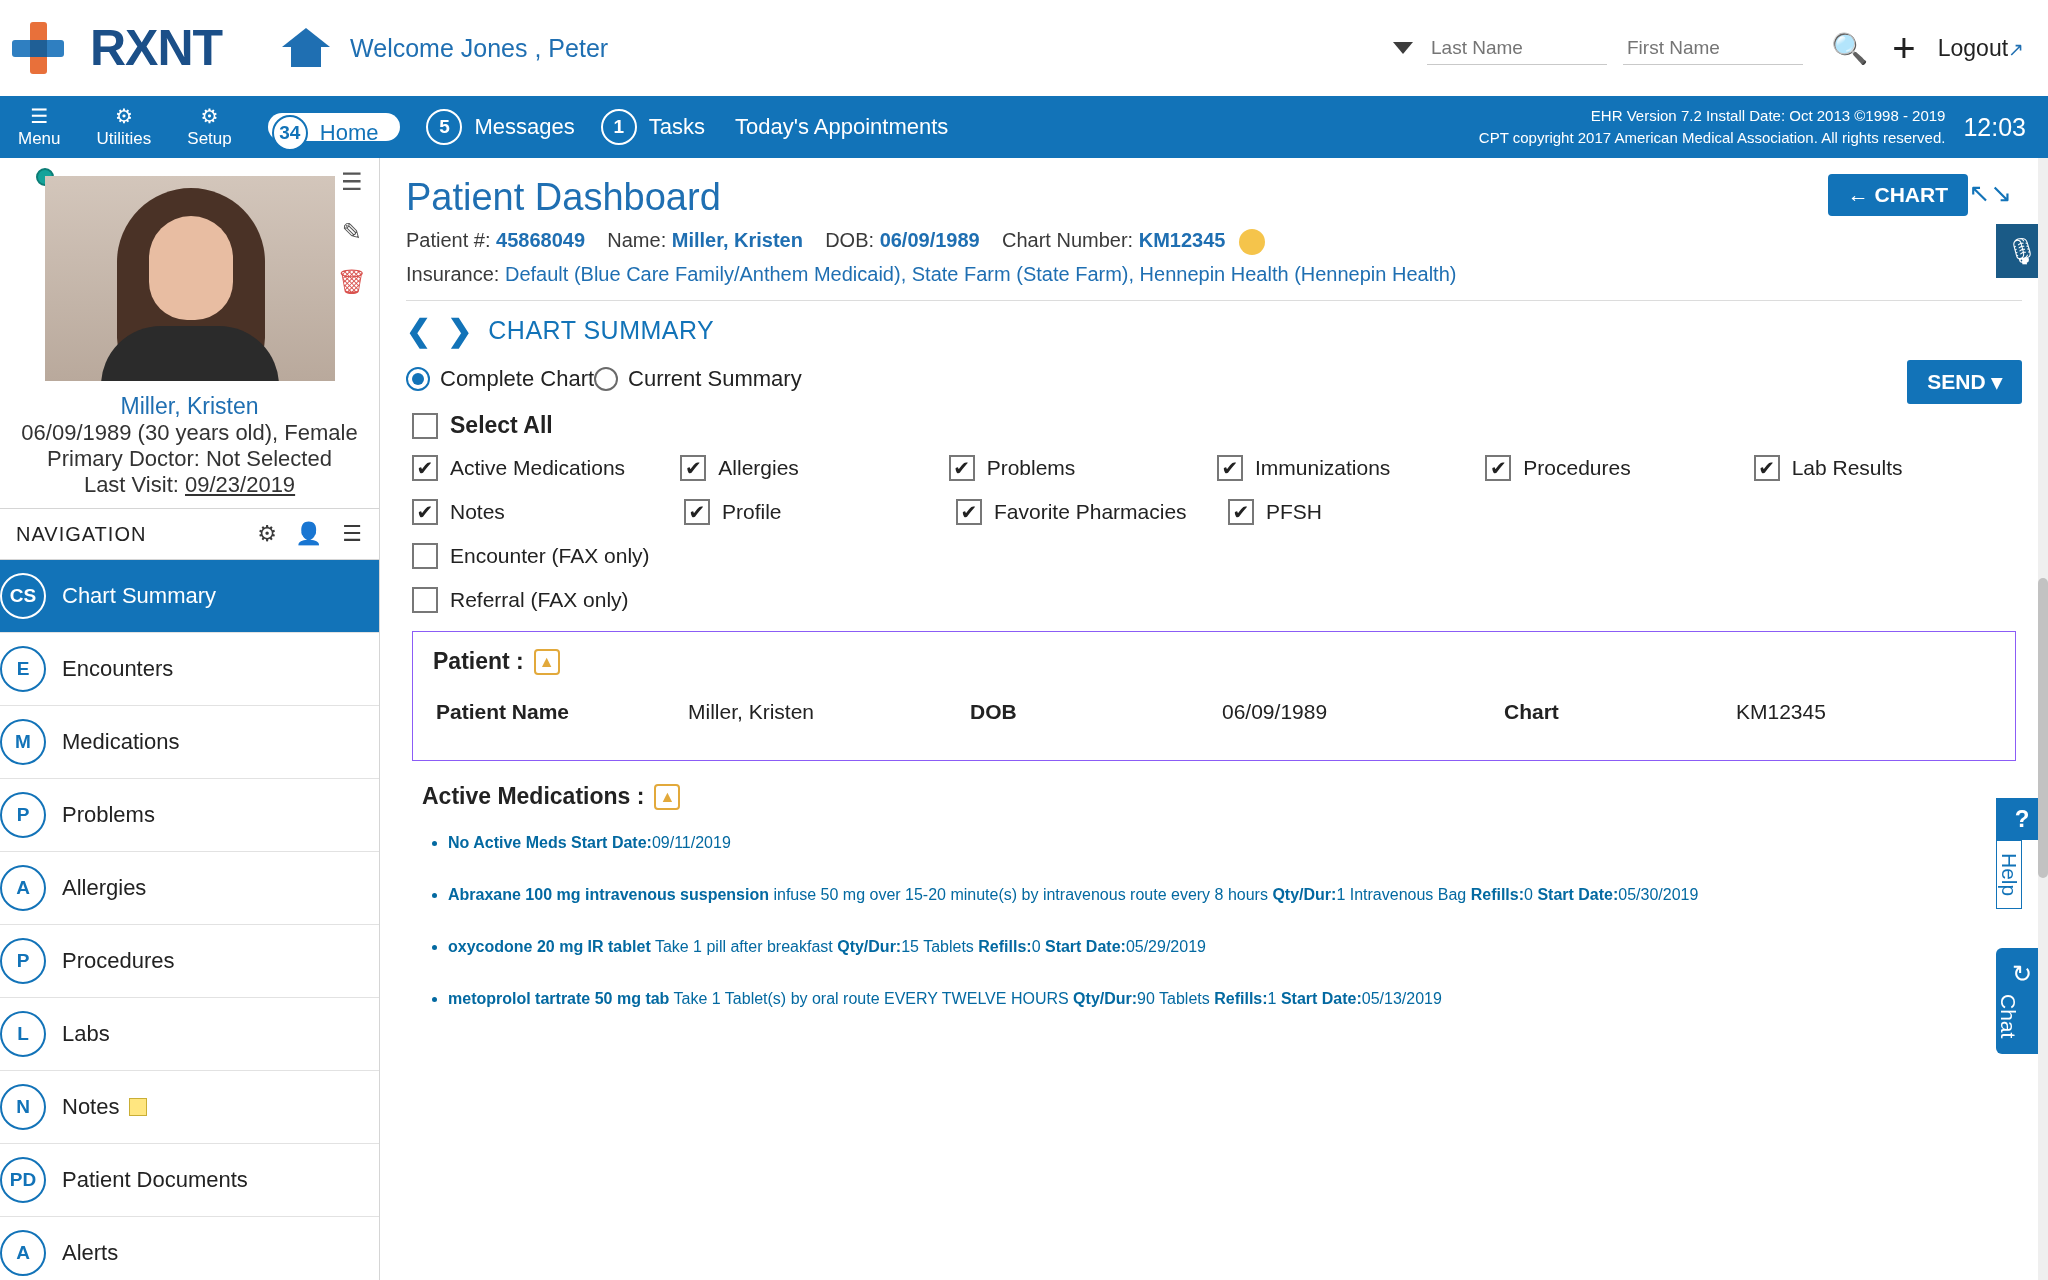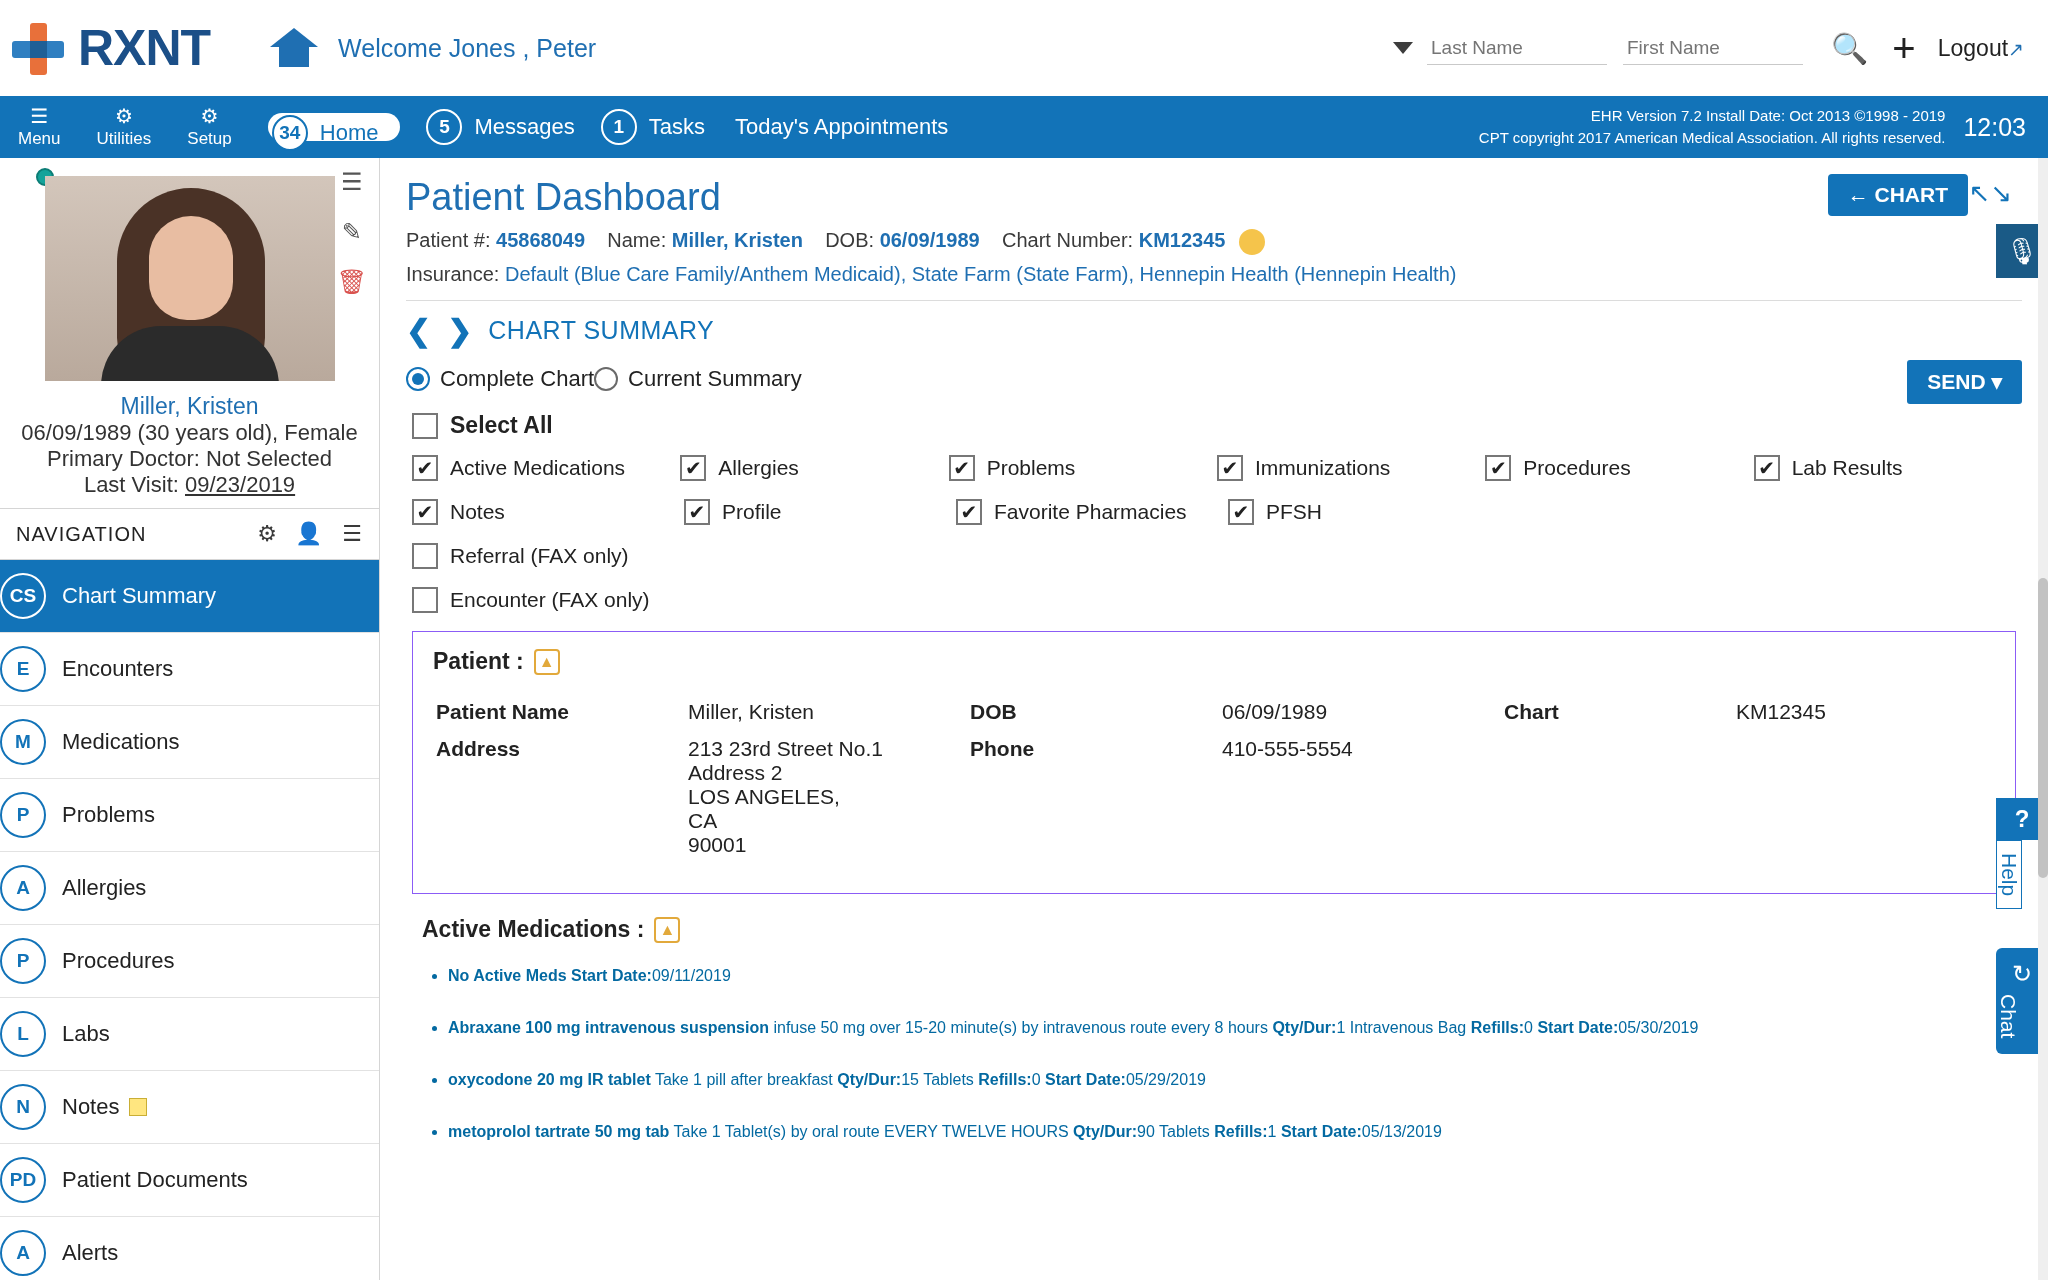--- a/index.html
+++ b/index.html
@@ -14,21 +14,21 @@
 
   
   .topbar {
     height: 96px;
     display: flex;
     align-items: center;
     background: #fff;
     padding: 0 24px 0 10px;
     position: relative;
   }
-  .logo { display: flex; align-items: flex-end; gap: 12px; }
+  .logo { display: flex; align-items: center; gap: 24px; }
   .logo-cross { position: relative; width: 56px; height: 56px; }
   .logo-cross .v { position: absolute; left: 20px; top: 2px; width: 17px; height: 52px; background: #e8703a; border-radius: 3px;}
   .logo-cross .h { position: absolute; left: 2px; top: 20px; width: 52px; height: 17px; background: #2f7fc1; border-radius: 3px;}
   .logo-cross .sq { position: absolute; left: 20px; top: 20px; width: 17px; height: 17px; background: #1f5f96; }
   .logo-text { font-size: 50px; font-weight: bold; color: #1b4f88; letter-spacing: -1px; font-family: "Liberation Sans", sans-serif; }
   .home-icon { margin-left: 60px; width: 48px; height: 40px; position: relative; }
   .home-icon .roof { position:absolute; left:0; top:0; width:0;height:0; border-left:24px solid transparent; border-right:24px solid transparent; border-bottom:19px solid #1f6fb2;}
   .home-icon .body { position:absolute; left:9px; top:18px; width:30px; height:21px; background:#1f6fb2; }
   .welcome { margin-left: 20px; font-size: 25px; color: #1f6fb2; }
   .welcome .name { font-weight: normal; }
@@ -436,60 +436,46 @@
             </span>
             <span class="cb-item cb-col-3">
               <span class="cbx on"></span>
               <span>PFSH</span>
             </span>
           </div>
 
           <div class="cb-row">
             <span class="cb-item">
               <span class="cbx"></span>
-              <span>Referral (FAX only)</span>
+              <span>Encounter (FAX only)</span>
             </span>
           </div>
 
           <div class="cb-row">
             <span class="cb-item">
               <span class="cbx"></span>
-              <span>Encounter (FAX only)</span>
+              <span>Referral (FAX only)</span>
             </span>
           </div>
         </div>
 
         <div class="section-box">
           <div class="section-title">
             <span>Patient :</span>
             <span class="collapse-ic">▲</span>
           </div>
           <table class="pt-table">
             <tbody>
                 <tr>
               <td class="pt-lbl">Patient Name</td>
               <td class="pt-val">Miller, Kristen</td>
               <td class="pt-lbl2">DOB</td>
               <td class="pt-val2">06/09/1989</td>
               <td class="pt-lbl3">Chart</td>
               <td>KM12345</td>
-            </tr>
-            <tr>
-              <td class="pt-lbl">Address</td>
-              <td class="pt-val">
-                <div>213 23rd Street No.1</div>
-                <div>Address 2</div>
-                <div>LOS ANGELES,</div>
-                <div>CA</div>
-                <div>90001</div>
-              </td>
-              <td class="pt-lbl2">Phone</td>
-              <td class="pt-val2">410-555-5554</td>
-              <td></td>
-                  <td></td>
             </tr>
           </tbody>
             </table>
         </div>
 
         <div class="meds-sec">
           <div class="meds-title">
             <span>Active Medications :</span>
             <span class="collapse-ic">▲</span>
           </div>

